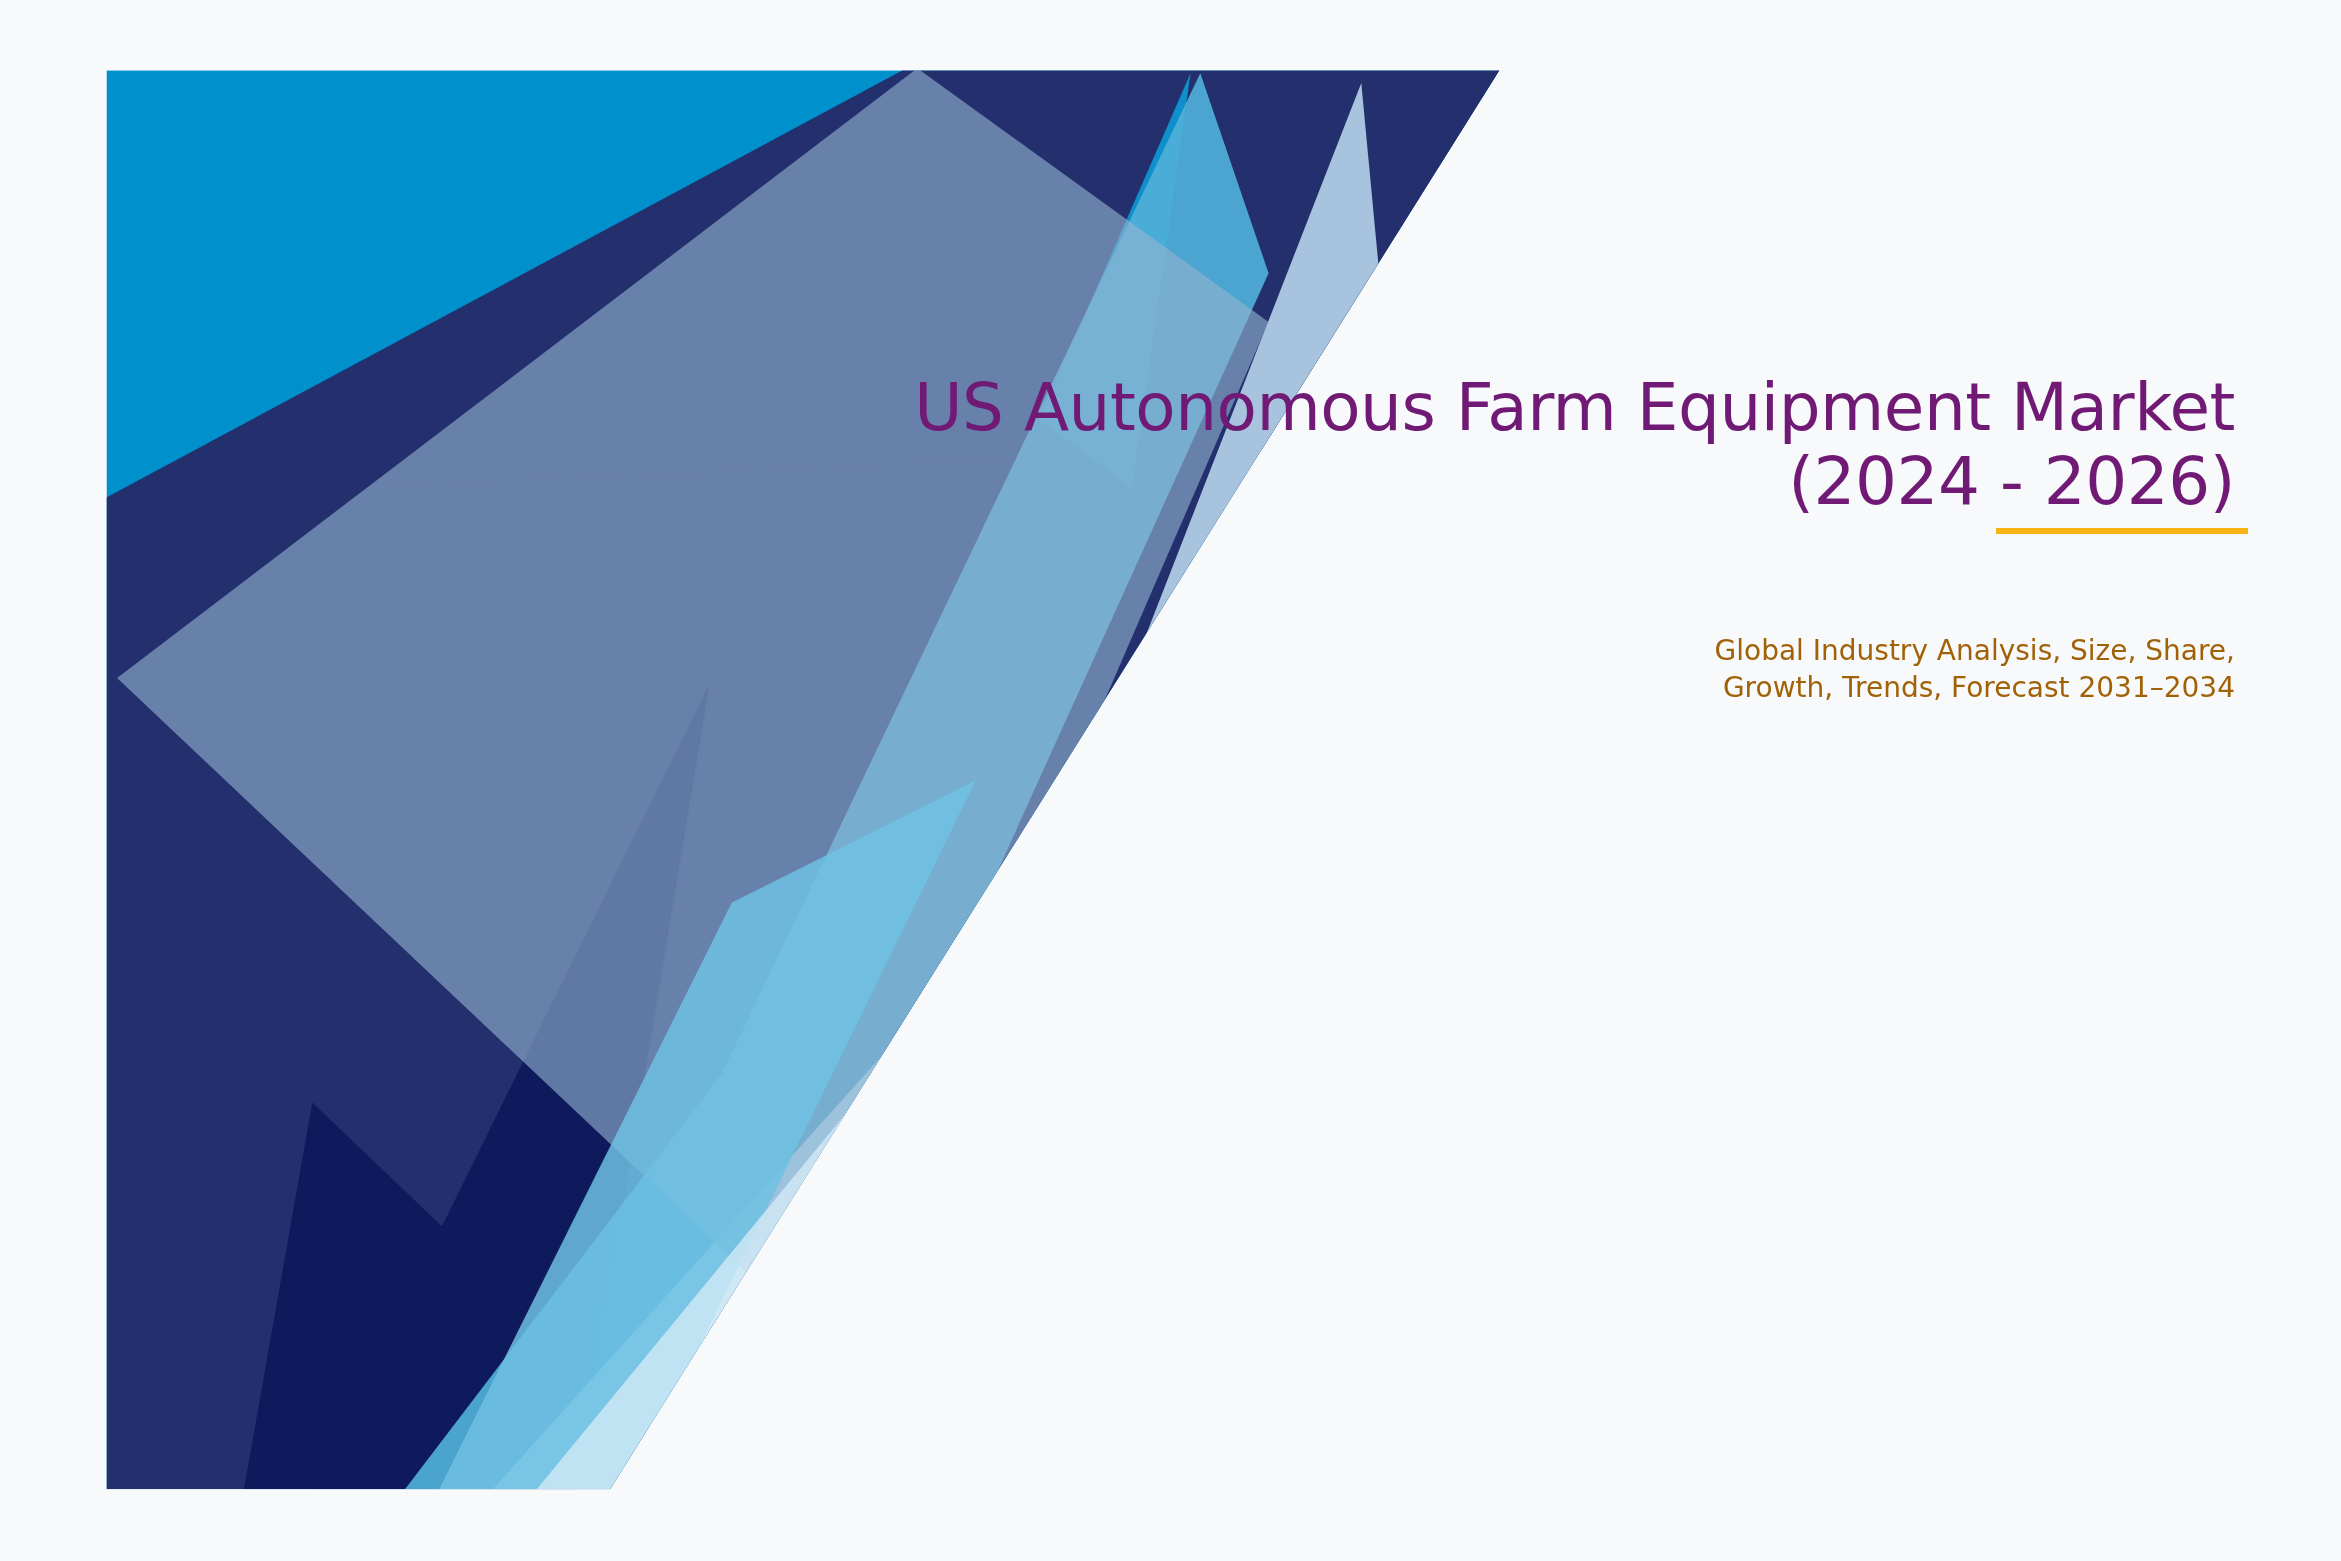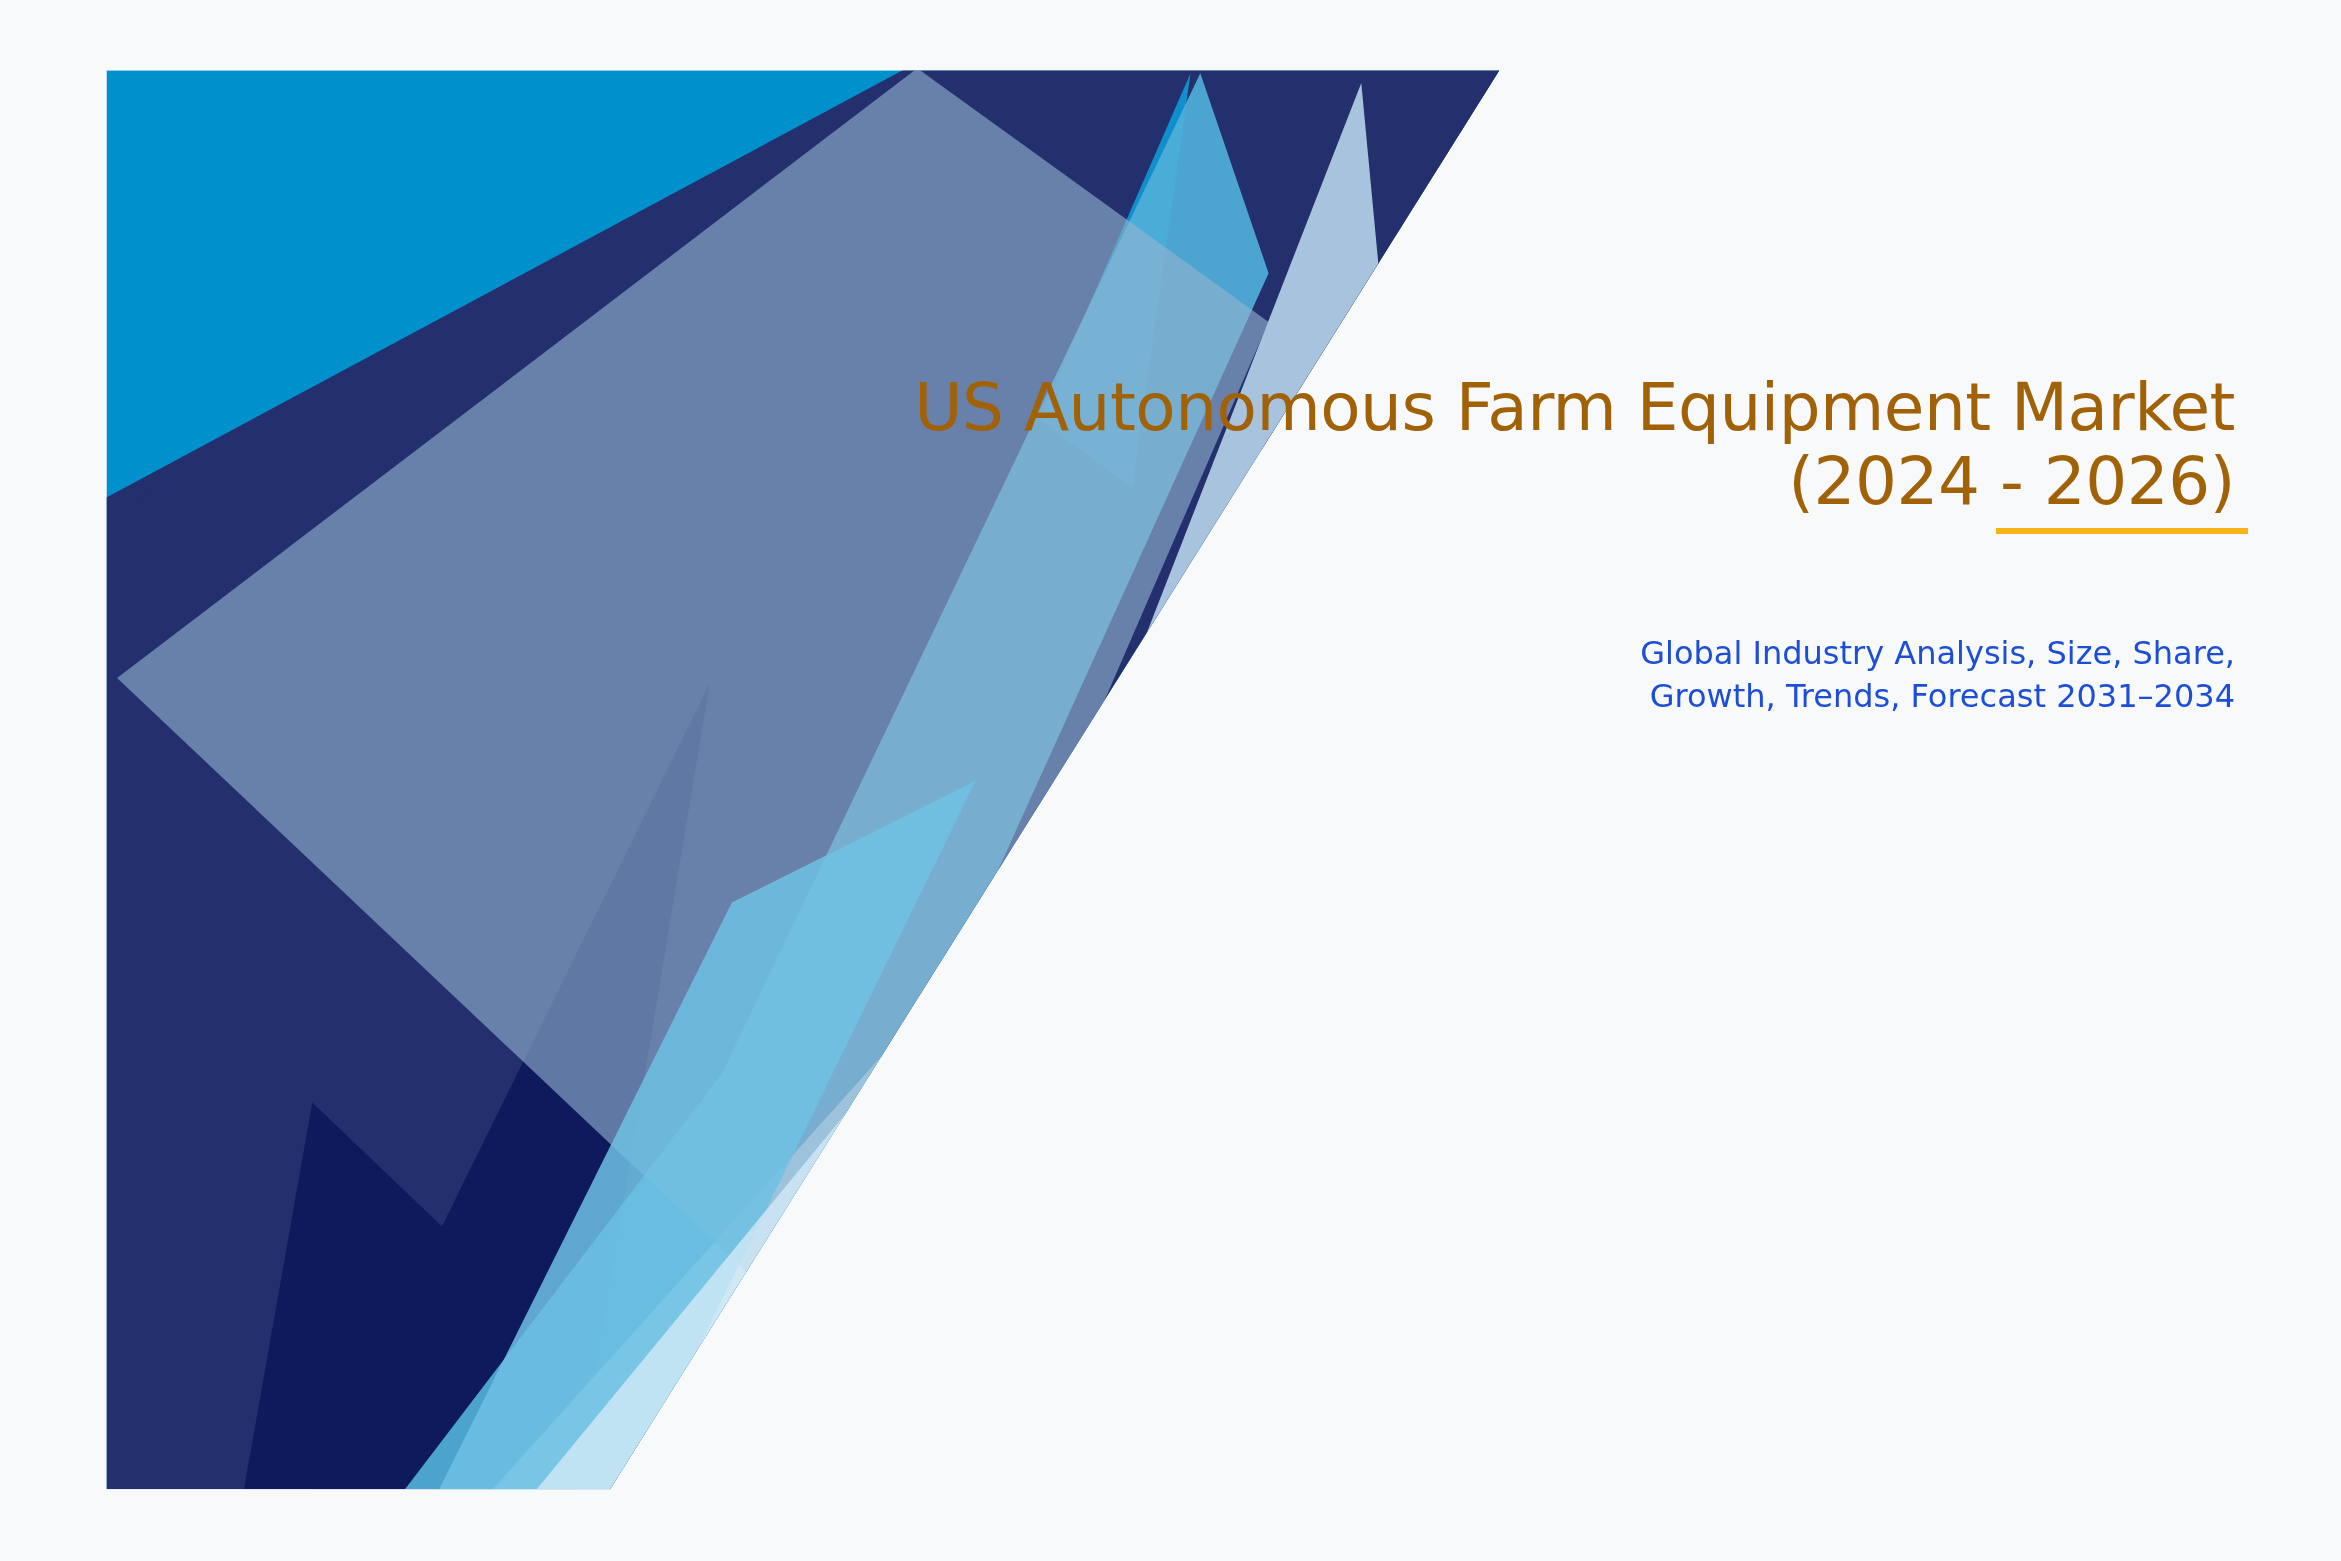--- a/index.html
+++ b/index.html
@@ -41,21 +41,21 @@
     top: 371px;
     width: 1552px;
     text-align: right;
   }
   #page-title {
     margin: 0;
     font-family: "DejaVu Sans", sans-serif;
     font-weight: 400;
     font-size: 66px;
     line-height: 1.12;
-    color: #a16207;
+    color: #701a75;
     letter-spacing: -0.5px;
     position: relative;
     z-index: 3;
   }
   #title-underline-accent {
     position: absolute;
     left: 1996px;
     top: 528px;
     width: 252px;
     height: 6.3px;
@@ -67,23 +67,23 @@
     position: absolute;
     left: 1415px;
     top: 632px;
     width: 820px;
     text-align: right;
   }
   #page-subtitle {
     margin: 0;
     font-family: "DejaVu Sans", sans-serif;
     font-weight: 400;
-    font-size: 32px;
+    font-size: 28px;
     line-height: 1.33;
-    color: #1d4ed8;
+    color: #a16207;
   }
 </style>
 </head>
 <body>
 
 <div id="cover">
 
   <svg id="artwork" viewBox="0 0 4800 3200" width="2342" height="1561" preserveAspectRatio="none" xmlns="http://www.w3.org/2000/svg">
 
     <defs>

